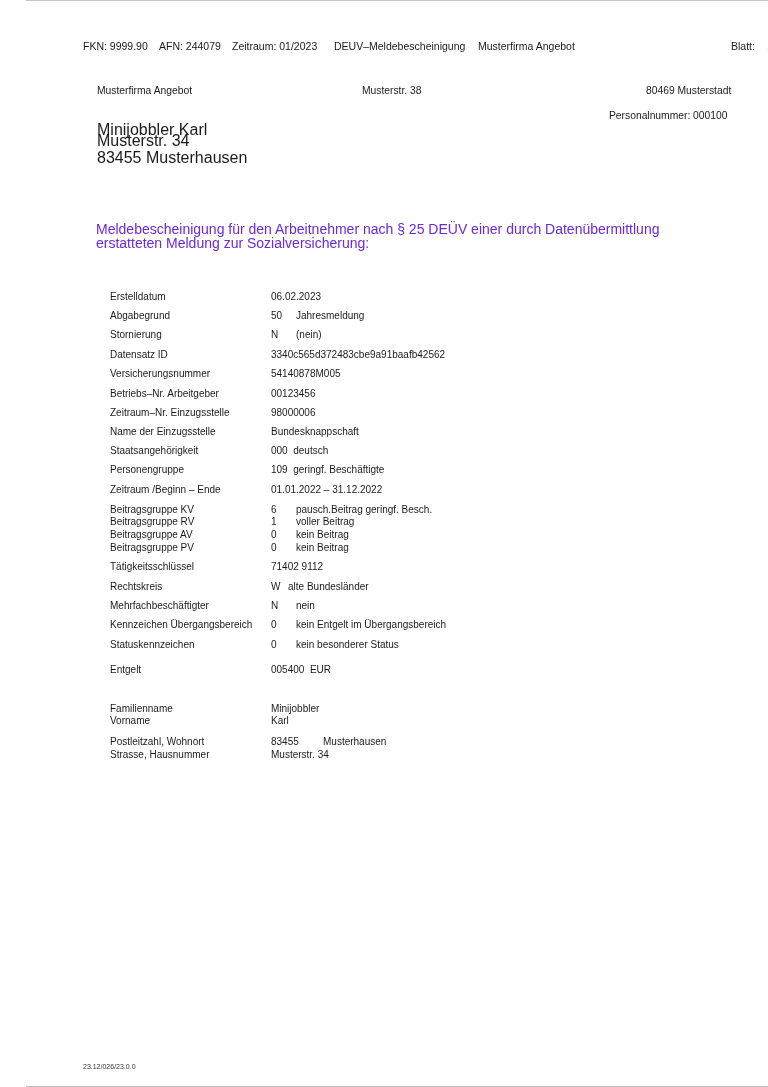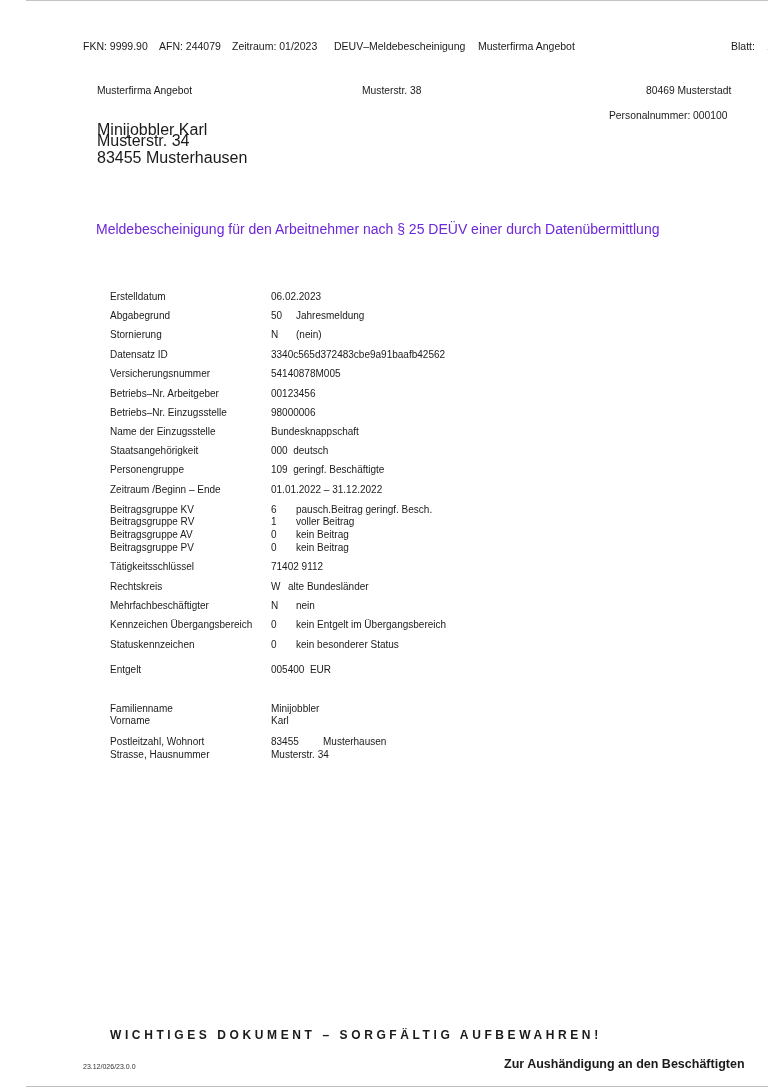--- a/index.html
+++ b/index.html
@@ -57,20 +57,21 @@
 
   <div class="abs f10" style="left:71px; top:123px; line-height:11px">
     <div>Minijobbler Karl</div>
     <div>Musterstr. 34</div>
     <div style="margin-top:6px">83455 Musterhausen</div>
   </div>
 
 
   <div class="abs intro">
     <div>Meldebescheinigung für den Arbeitnehmer nach § 25 DEÜV einer durch Datenübermittlung</div>
+    <div>erstatteten Meldung zur Sozialversicherung:</div>
   </div>
 
   <div class="row" style="top:290px">
     <span class="lbl">Erstelldatum</span>
     <span class="val">06.02.2023</span>
   </div>
   <div class="row" style="top:309px">
     <span class="lbl">Abgabegrund</span>
     <span class="code">50</span>
     <span class="txt">Jahresmeldung</span>
@@ -86,21 +87,21 @@
   </div>
   <div class="row" style="top:367px">
     <span class="lbl">Versicherungsnummer</span>
     <span class="val">54140878M005</span>
   </div>
   <div class="row" style="top:387px">
     <span class="lbl">Betriebs–Nr. Arbeitgeber</span>
     <span class="val">00123456</span>
   </div>
   <div class="row" style="top:406px">
-    <span class="lbl">Betriebs–Nr. Einzugsstelle</span>
+    <span class="lbl">Zeitraum–Nr. Einzugsstelle</span>
     <span class="val">98000006</span>
   </div>
   <div class="row" style="top:425px">
     <span class="lbl">Name der Einzugsstelle</span>
     <span class="val">Bundesknappschaft</span>
   </div>
   <div class="row" style="top:444px">
     <span class="lbl">Staatsangehörigkeit</span>
     <span class="val" style="white-space:pre">000  deutsch</span>
   </div>
@@ -171,16 +172,14 @@
   <div class="row" style="top:735px">
     <span class="lbl">Postleitzahl, Wohnort</span>
     <span class="val">83455</span>
     <span class="txt" style="left:213px">Musterhausen</span>
   </div>
   <div class="row" style="top:748px">
     <span class="lbl">Strasse, Hausnummer</span>
     <span class="val">Musterstr. 34</span>
   </div>
 
-  <span class="abs footer-warn">WICHTIGES DOKUMENT – SORGFÄLTIG AUFBEWAHREN!</span>
   <span class="abs footer-ver">23.12/026/23.0.0</span>
-  <span class="abs footer-hand">Zur Aushändigung an den Beschäftigten</span>
 </div>
 
 </body></html>

